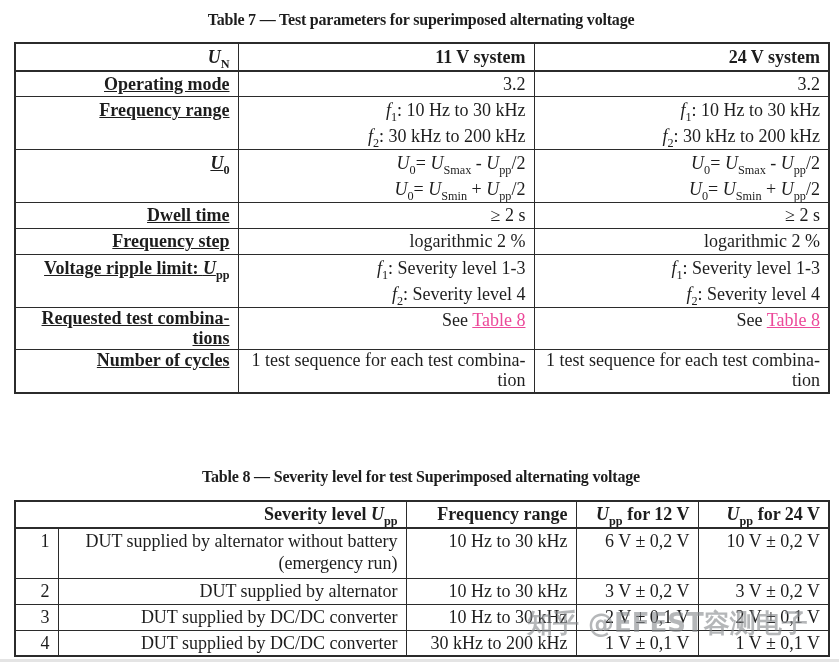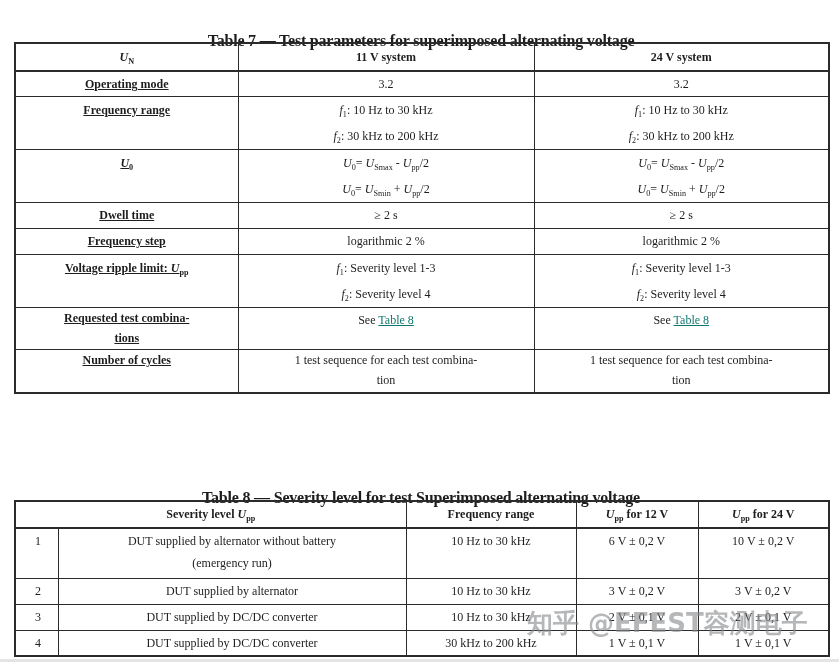--- a/index.html
+++ b/index.html
@@ -12,62 +12,61 @@
     overflow: hidden;
   }
   .doc-title {
     position: absolute;
     left: 14px;
     width: 814px;
     text-align: center;
     font-weight: bold;
     font-size: 16px;
     letter-spacing: -0.2px;
-    margin-top: 21px;
   }
   #title7 { top: 11px; }
   #title8 { top: 468px; }
 
   .tbl {
     position: absolute;
     border-collapse: collapse;
     width: 814px;
     table-layout: fixed;
     border: 2.5px solid #2b2b2b;
   }
   #t7 { left: 14px; top: 42px; }
   #t8 { left: 14px; top: 500px; }
 
   .tbl td, .tbl th {
     border: 1.5px solid #2b2b2b;
-    text-align: center;
+    text-align: right;
     vertical-align: top;
-    font-size: 12px;
-    padding: 0 19px;
+    font-size: 18px;
+    padding: 0 8px;
     overflow: hidden;
   }
   .tbl thead th { border-bottom: 2.5px solid #2b2b2b; font-weight: bold; }
   .lbl { font-weight: bold; text-decoration: underline; }
   sub { font-size: 68%; line-height: 0; }
 
   
   .ln26 { height: 26px; line-height: 26px; }
   .ln25 { height: 22px; line-height: 25px; }
   .ln24 { height: 24px; line-height: 24px; }
   .ln20 { height: 20px; line-height: 20px; }
   .pt3  { padding-top: 3px; }
 
   
   .rh28 { height: 28px; } .rh25 { height: 25px; } .rh26 { height: 26px; }
   .rh53 { height: 53px; } .rh52 { height: 52px; } .rh54 { height: 54px; }
   .rh42 { height: 42px; } .rh43 { height: 43px; }
   
   .rh27 { height: 27px; } .rh50 { height: 50px; }
 
-  a.xref { color: #0f766e; cursor: pointer; }
+  a.xref { color: #ec4899; cursor: pointer; }
 
   #watermark {
     position: absolute;
     left: 527px;
     top: 606px;
     font-size: 26px;
     font-weight: bold;
     font-family: "DejaVu Sans", sans-serif;
     color: rgba(135, 138, 142, 0.62);
     white-space: nowrap;

